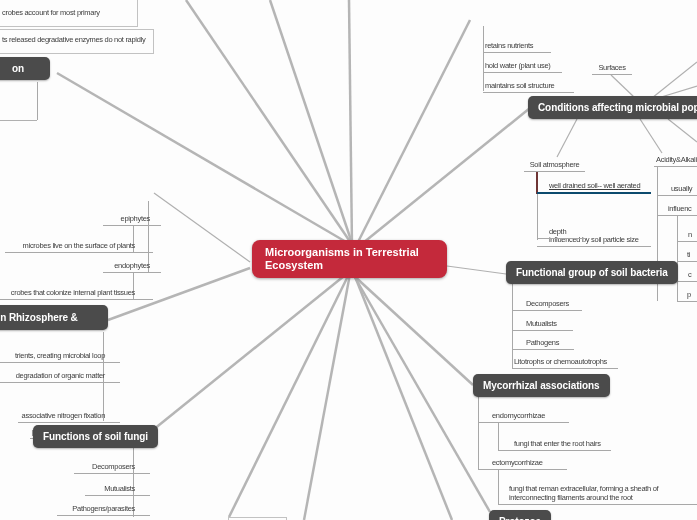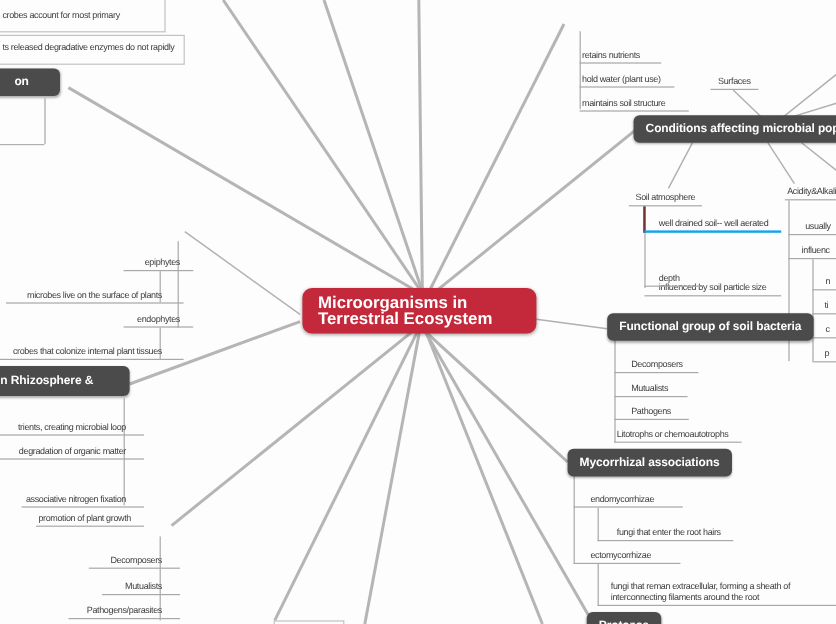--- a/index.html
+++ b/index.html
@@ -3,28 +3,28 @@
 <meta charset="utf-8">
 <style>
   html,body{margin:0;padding:0;background:#fff;}
   #canvas{position:relative;width:697px;height:520px;overflow:hidden;background:#fdfdfd;
           font-family:"Liberation Sans",sans-serif;}
   svg#lines{position:absolute;left:0;top:0;width:697px;height:520px;}
   .node{position:absolute;background:#4b4b4b;color:#fff;font-weight:bold;font-size:10px;
         letter-spacing:-0.1px;border-radius:5px;padding:6px 10px;white-space:nowrap;
         box-shadow:0 1px 2px rgba(0,0,0,.3);z-index:3;}
   .center-node{position:absolute;left:252px;top:240px;width:182px;background:#c4293b;color:#fff;
-        font-weight:bold;font-size:14px;line-height:13px;border-radius:8px;
+        font-weight:bold;font-size:11px;line-height:13px;border-radius:8px;
         padding:6px 0 6px 13px;box-shadow:0 1px 3px rgba(0,0,0,.35);z-index:4;}
   .lbl{position:absolute;font-size:7.5px;letter-spacing:-0.3px;color:#3d3d3d;
        border-bottom:1px solid #a8a8a8;padding:0 2px 2px;white-space:nowrap;
        height:9px;line-height:9px;z-index:2;}
   .lbl.r{text-align:right;}
   .lbl.c{text-align:center;}
-  .lbl.hl{border-bottom:2px solid #0ea5e9;}
+  .lbl.hl{border-bottom:2px solid #0c4a6e;text-decoration:underline;}
   .lbl.wrap{white-space:normal;height:auto;line-height:8.5px;}
   .plain{position:absolute;font-size:7.5px;letter-spacing:-0.3px;color:#3d3d3d;
          white-space:nowrap;z-index:2;}
   .vl{position:absolute;width:1px;background:#a8a8a8;z-index:1;}
   .hlne{position:absolute;height:1px;background:#b0b0b0;z-index:1;}
   .maroon{position:absolute;width:2px;background:#6f3535;z-index:2;}
   .cutbox{position:absolute;border:1px solid #c2c2c2;background:transparent;z-index:1;}
 </style>
 </head>
 <body>
@@ -108,20 +108,23 @@
 
   <div class="node" style="left:-30px;top:305px;width:138px;text-align:center;padding:7px 0;">
     <span>n Rhizosphere &amp;</span>
   </div>
   <div class="vl" style="left:103px;top:332px;height:89px;"></div>
   <div class="lbl r" style="left:0;top:351px;width:103px;padding-right:15px;">trients, creating microbial loop</div>
   <div class="lbl r" style="left:0;top:371px;width:103px;padding-right:15px;">degradation of organic matter</div>
   <div class="lbl r" style="left:30px;top:391px;width:73px;padding-right:15px;margin-top:36px;">promotion of plant growth</div>
   <div class="lbl r" style="left:18px;top:411px;width:85px;padding-right:15px;">associative nitrogen fixation</div>
 
+  <div class="node" style="left:33px;top:425px;">
+    <span>Functions of soil fungi</span>
+  </div>
   <div class="vl" style="left:133px;top:447px;height:70px;"></div>
   <div class="lbl r" style="left:74px;top:462px;width:59px;padding-right:15px;">Decomposers</div>
   <div class="lbl r" style="left:85px;top:484px;width:48px;padding-right:15px;">Mutualists</div>
   <div class="lbl r" style="left:57px;top:504px;width:76px;padding-right:15px;">Pathogens/parasites</div>
 
   <div class="node" style="left:506px;top:261px;">
     <span>Functional group of soil bacteria</span>
   </div>
   <div class="vl" style="left:512px;top:283px;height:86px;"></div>
   <div class="lbl" style="left:512px;top:299px;width:54px;padding-left:14px;">Decomposers</div>

